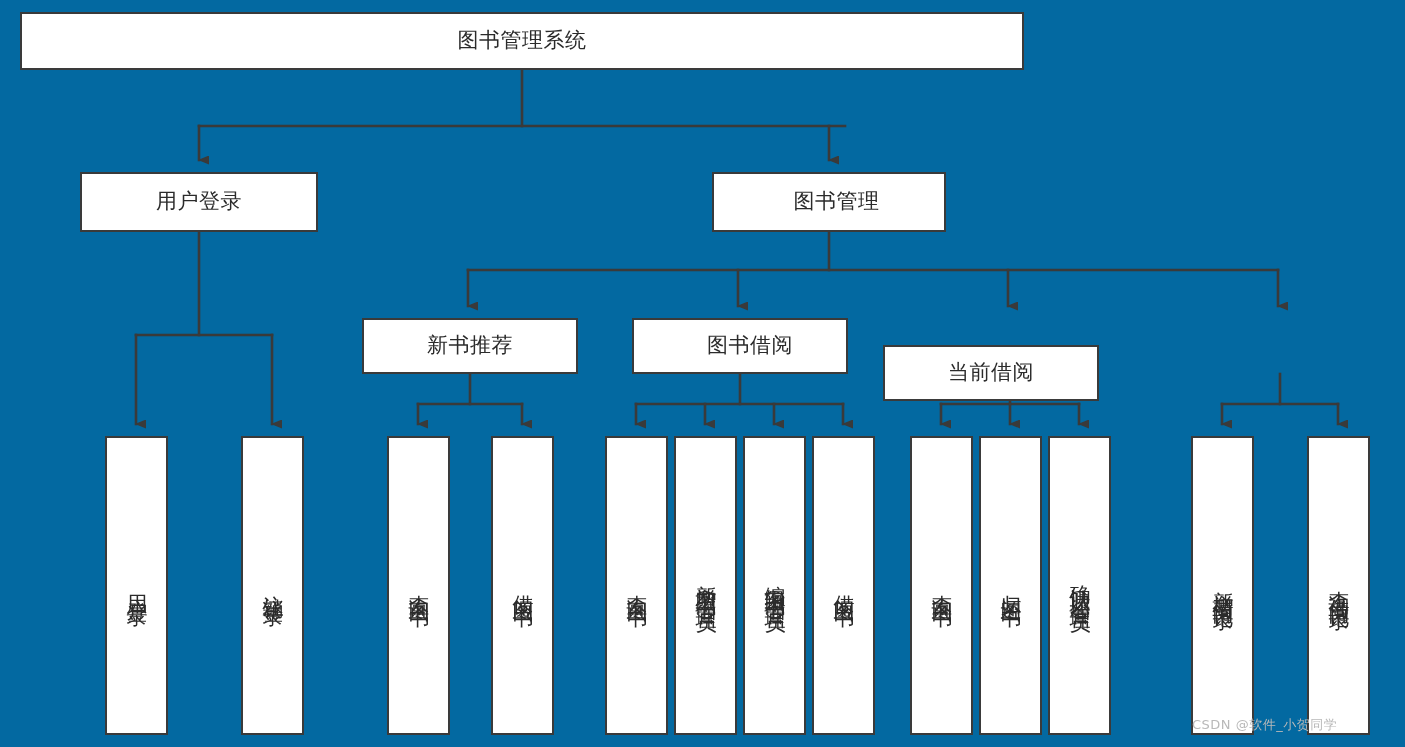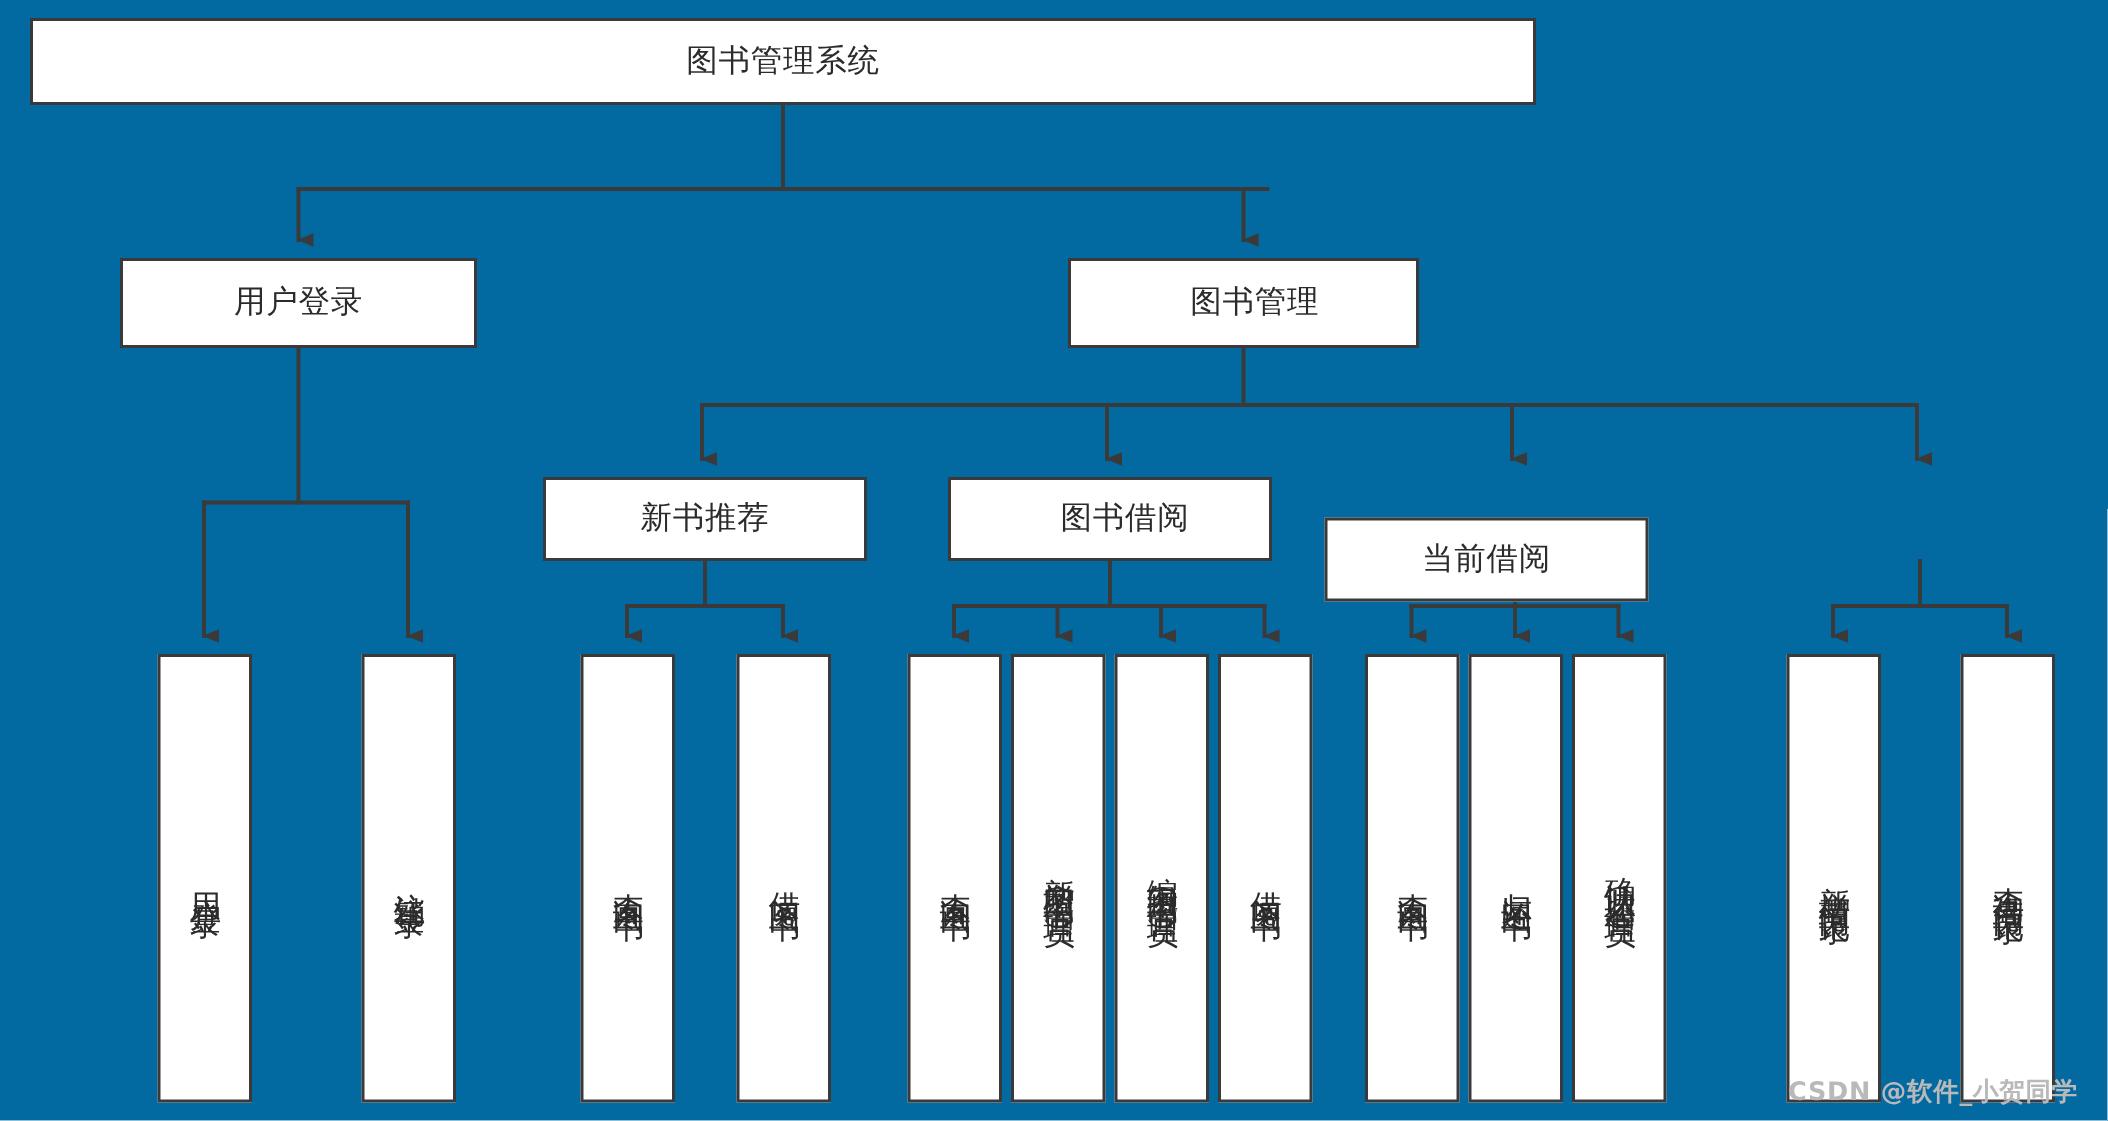--- a/index.html
+++ b/index.html
@@ -51,26 +51,25 @@
     writing-mode: vertical-rl;
     text-orientation: upright;
     white-space: normal;
     letter-spacing: 4px;
     font-size: 21px;
     line-height: 1;
     max-height: 100%;
   }
   .watermark {
     position: absolute;
-    font-size: 17px;
+    font-size: 13px;
     color: #b9b9b9;
     letter-spacing: 0.5px;
     white-space: nowrap;
     user-select: none;
-    font-weight: bold;
   }
 </style>
 </head>
 <body>
 
 <div id="canvas">
 
   <svg class="wires" viewBox="0 0 1405 747" xmlns="http://www.w3.org/2000/svg">
     <defs>
       <marker id="arrow" markerWidth="9" markerHeight="11" refX="4.5" refY="10" orient="auto" markerUnits="userSpaceOnUse">

